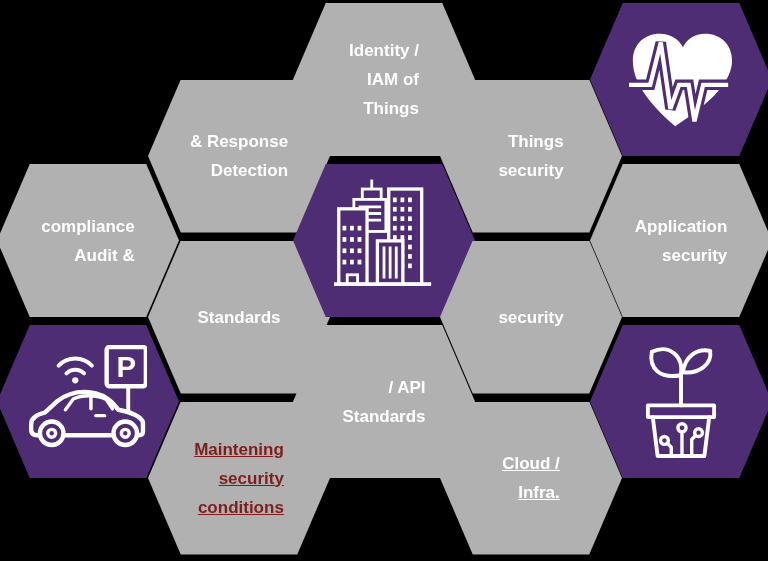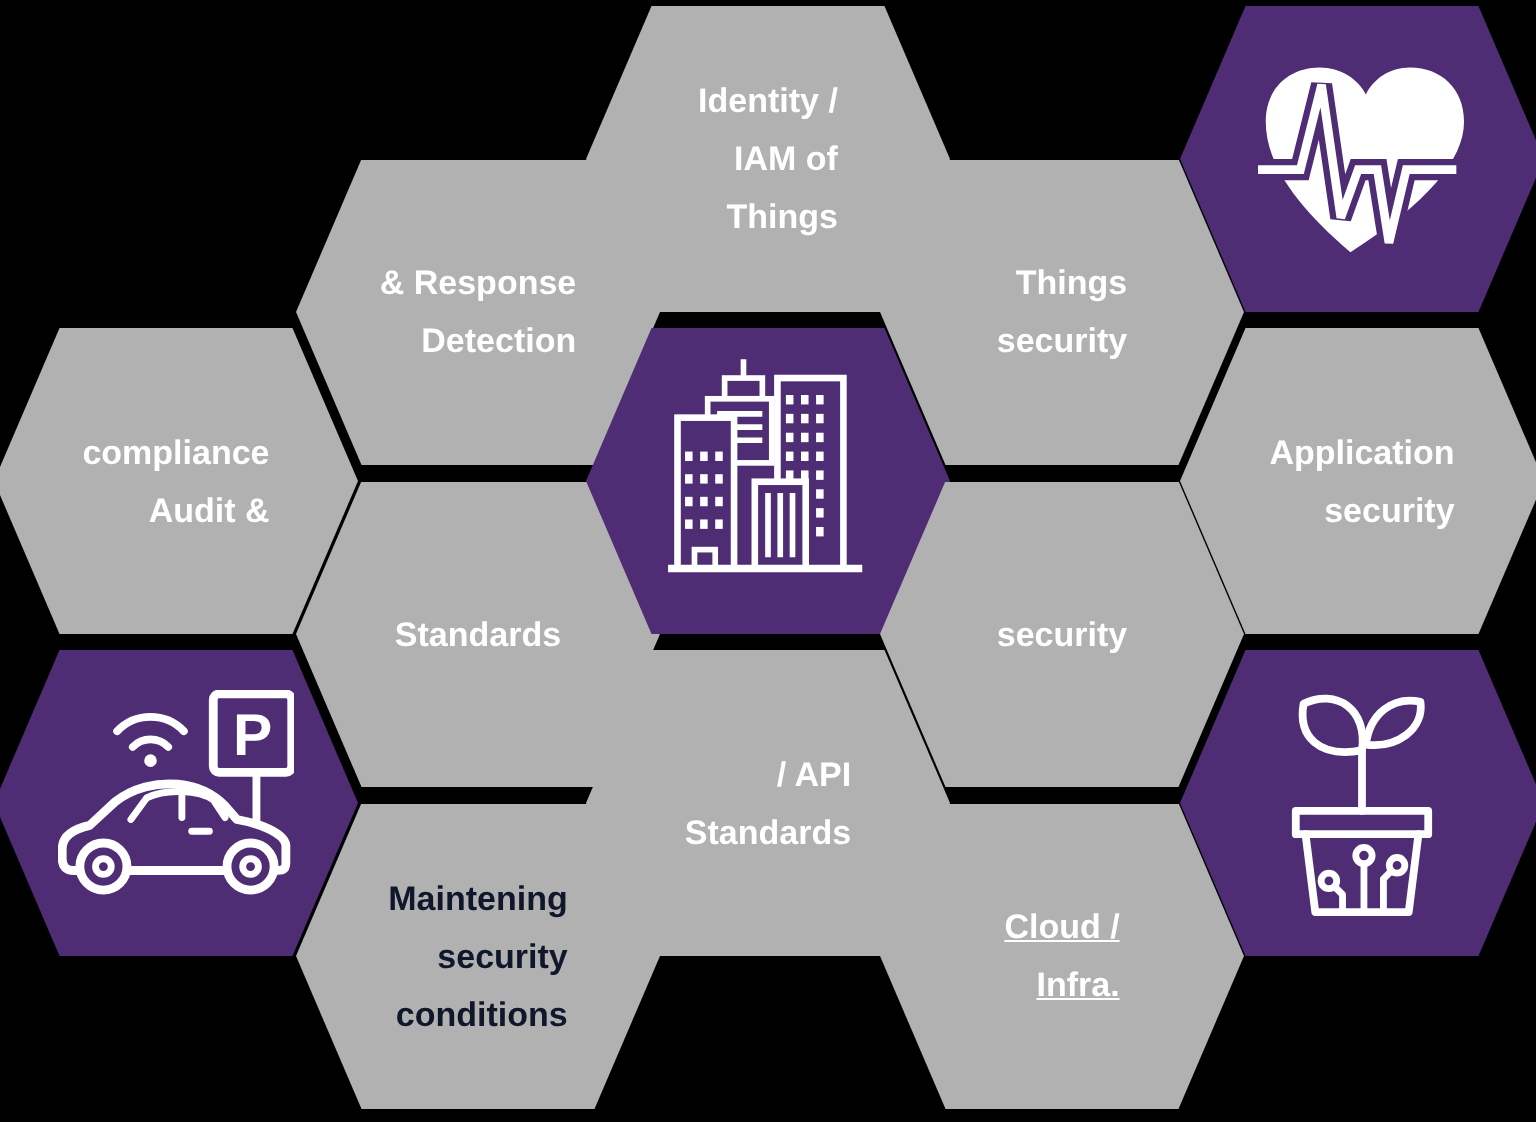--- a/index.html
+++ b/index.html
@@ -60,21 +60,21 @@
         <div>&amp; Response</div>
         <div>Detection</div>
       </div>
     </div>
     <div class="hex gray" style="left: 148px; top: 240.5px;">
       <div class="hex-label" style="color: rgb(255, 255, 255);">
         <div>Standards</div>
       </div>
     </div>
     <div class="hex gray" style="left: 148px; top: 401.5px;">
-      <div class="hex-label" style="color: #0f172a;">
+      <div class="hex-label" style="color: #7f1d1d; text-decoration: underline;">
         <div>Maintening</div>
         <div>security</div>
         <div>conditions</div>
       </div>
     </div>
     <div class="hex gray" style="left: 293px; top: 3px;">
       <div class="hex-label" style="color: rgb(255, 255, 255);">
         <div>Identity /</div>
         <div>IAM of</div>
         <div>Things</div>

